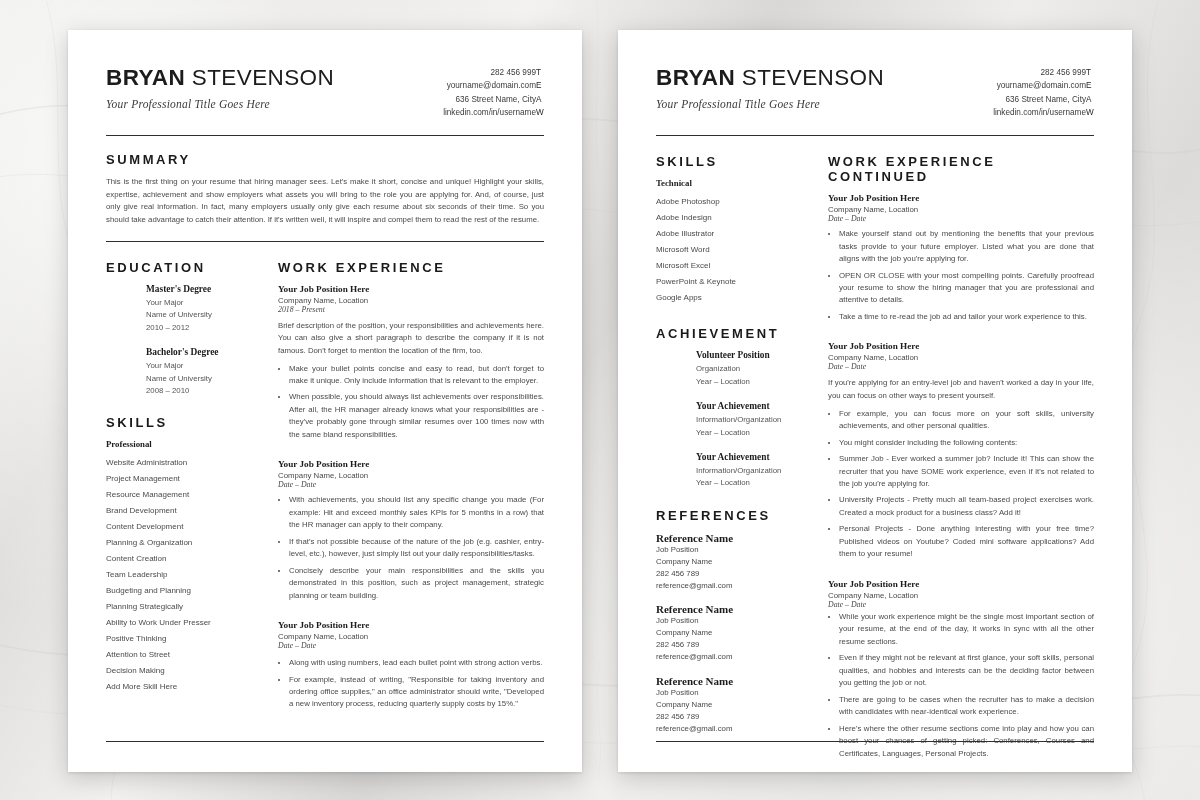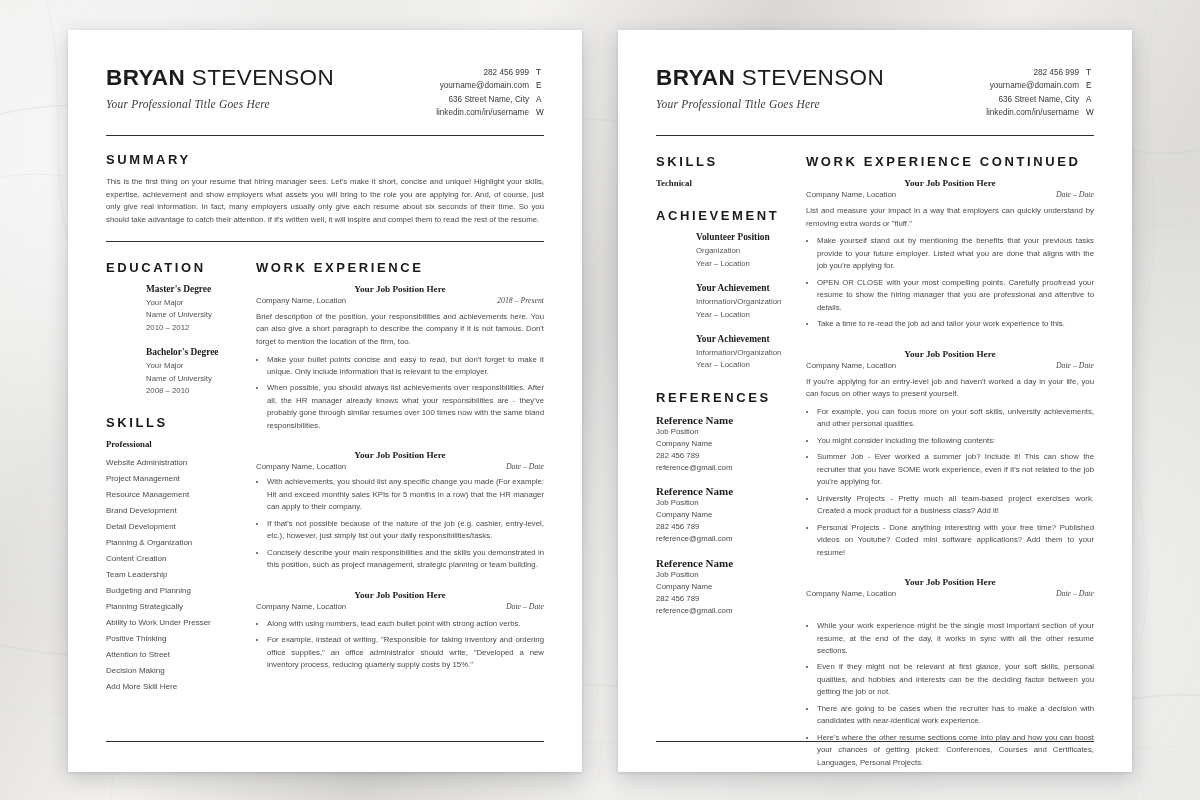--- a/index.html
+++ b/index.html
@@ -29,52 +29,52 @@
   
   .hdr{display:flex;justify-content:space-between;align-items:flex-start;}
   .name{font-size:22.5px;letter-spacing:.4px;color:#1c1c1c;line-height:1.05;}
   .name .first{font-weight:bold;}
   .name .last{font-weight:normal;}
   .title{
     font-family:"Liberation Serif", serif;font-style:italic;
     font-size:11.5px;color:#3b3b3b;margin-top:8px;letter-spacing:.2px;
   }
   .contact{text-align:right;font-size:8.2px;color:#3a3a3a;line-height:1.62;}
-  .contact .row{display:flex;justify-content:flex-end;gap:7px;white-space:nowrap;}
+  .contact .row{display:flex;justify-content:flex-end;white-space:nowrap;}
   .contact .row .val{display:inline-block;}
   .contact .row .tag{width:8px;text-align:left;color:#2a2a2a;}
 
   .rule{border-top:1px solid #2e2e2e;margin-top:16px;}
   .rule.bottom{position:absolute;left:38px;right:38px;bottom:30px;border-top:1px solid #2e2e2e;}
 
   
   h2.sec{
     font-size:13px;letter-spacing:2.6px;color:#1a1a1a;font-weight:bold;
     margin:16px 0 9px 0;text-transform:uppercase;
   }
   .body{font-size:7.8px;line-height:1.62;color:#4a4a4a;text-align:justify;}
 
   
-  .cols{display:flex;}
+  .cols{display:flex;gap:22px;}
   .col-l{width:150px;flex:0 0 150px;}
   .col-r{flex:1;}
 
   .subhead{
     font-family:"Liberation Serif", serif;font-weight:bold;
     font-size:9.4px;color:#1c1c1c;margin-bottom:3px;
   }
   .muted{font-size:7.8px;color:#555;line-height:1.6;}
   .listplain div{font-size:8px;color:#4a4a4a;line-height:2.0;}
   .block{margin-bottom:13px;margin-left:40px;}
 
   .jobtitle{
     font-family:"Liberation Serif", serif;font-weight:bold;
-    font-size:9.2px;color:#1c1c1c;margin-bottom:2px;text-align:center;
-  }
-  .jobline{display:flex;justify-content:space-between;align-items:baseline;font-size:7.8px;color:#4a4a4a;}
+    font-size:9.2px;color:#1c1c1c;margin-bottom:2px;
+  }
+  .jobline{display:flex;justify-content:space-between;align-items:baseline;font-size:7.8px;color:#4a4a4a;flex-direction:column;}
   .jobline .date{font-family:"Liberation Serif", serif;font-style:italic;font-size:7.8px;color:#4a4a4a;white-space:nowrap;}
   .para{font-size:7.8px;line-height:1.62;color:#4a4a4a;text-align:justify;margin-top:6px;}
   ul.b{margin:5px 0 0 0;padding-left:11px;}
   ul.b li{font-size:7.8px;line-height:1.6;color:#4a4a4a;text-align:justify;margin-bottom:4px;}
   ul.b li::marker{font-size:7px;}
   .job{margin-bottom:14px;}
 
   .skillcat{font-family:"Liberation Serif", serif;font-weight:bold;font-size:8.8px;color:#1c1c1c;margin-bottom:6px;}
   .ref{margin-bottom:11px;}
   .refname{font-family:"Liberation Serif", serif;font-weight:bold;font-size:11px;color:#1c1c1c;}
@@ -157,21 +157,21 @@
             <div class="muted">2008 – 2010</div>
           </div>
 
           <h2 class="sec" style="margin-top:18px">SKILLS</h2>
           <div class="skillcat">Professional</div>
           <div class="listplain">
             <div>Website Administration</div>
             <div>Project Management</div>
             <div>Resource Management</div>
             <div>Brand Development</div>
-            <div>Detail Development</div>
+            <div>Content Development</div>
             <div>Planning &amp; Organization</div>
             <div>Content Creation</div>
             <div>Team Leadership</div>
             <div>Budgeting and Planning</div>
             <div>Planning Strategically</div>
             <div>Ability to Work Under Presser</div>
             <div>Positive Thinking</div>
             <div>Attention to Street</div>
             <div>Decision Making</div>
             <div>Add More Skill Here</div>
@@ -256,20 +256,29 @@
         </div>
       </div>
 
       <div class="rule"></div>
 
       <div class="cols" style="margin-top:2px">
         <div class="col-l">
 
           <h2 class="sec">SKILLS</h2>
           <div class="skillcat">Technical</div>
+          <div class="listplain">
+            <div>Adobe Photoshop</div>
+            <div>Adobe Indesign</div>
+            <div>Adobe Illustrator</div>
+            <div>Microsoft Word</div>
+            <div>Microsoft Excel</div>
+            <div>PowerPoint &amp; Keynote</div>
+            <div>Google Apps</div>
+          </div>
 
           <h2 class="sec" style="margin-top:20px">ACHIEVEMENT</h2>
 
           <div class="block">
             <div class="subhead">Volunteer Position</div>
             <div class="muted">Organization</div>
             <div class="muted">Year – Location</div>
           </div>
           <div class="block">
             <div class="subhead">Your Achievement</div>
@@ -309,21 +318,20 @@
 
         <div class="col-r">
           <h2 class="sec">WORK EXPERIENCE CONTINUED</h2>
 
           <div class="job">
             <div class="jobtitle">Your Job Position Here</div>
             <div class="jobline">
               <span>Company Name, Location</span>
               <span class="date">Date – Date</span>
             </div>
-            <div class="para">List and measure your impact in a way that employers can quickly understand by removing extra words or "fluff."</div>
             <ul class="b">
               <li>Make yourself stand out by mentioning the benefits that your previous tasks provide to your future employer. Listed what you are done that aligns with the job you're applying for.</li>
               <li>OPEN OR CLOSE with your most compelling points. Carefully proofread your resume to show the hiring manager that you are professional and attentive to details.</li>
               <li>Take a time to re-read the job ad and tailor your work experience to this.</li>
             </ul>
           </div>
 
           <div class="job" style="margin-top:18px">
             <div class="jobtitle">Your Job Position Here</div>
             <div class="jobline">
@@ -339,21 +347,21 @@
               <li>Personal Projects - Done anything interesting with your free time? Published videos on Youtube? Coded mini software applications? Add them to your resume!</li>
             </ul>
           </div>
 
           <div class="job" style="margin-top:18px">
             <div class="jobtitle">Your Job Position Here</div>
             <div class="jobline">
               <span>Company Name, Location</span>
               <span class="date">Date – Date</span>
             </div>
-            <ul class="b" style="margin-top:22px">
+            <ul class="b" style="margin-top:2px">
               <li>While your work experience might be the single most important section of your resume, at the end of the day, it works in sync with all the other resume sections.</li>
               <li>Even if they might not be relevant at first glance, your soft skills, personal qualities, and hobbies and interests can be the deciding factor between you getting the job or not.</li>
               <li>There are going to be cases when the recruiter has to make a decision with candidates with near-identical work experience.</li>
               <li>Here's where the other resume sections come into play and how you can boost your chances of getting picked: Conferences, Courses and Certificates, Languages, Personal Projects.</li>
             </ul>
           </div>
         </div>
       </div>
 
       <div class="rule bottom"></div>

